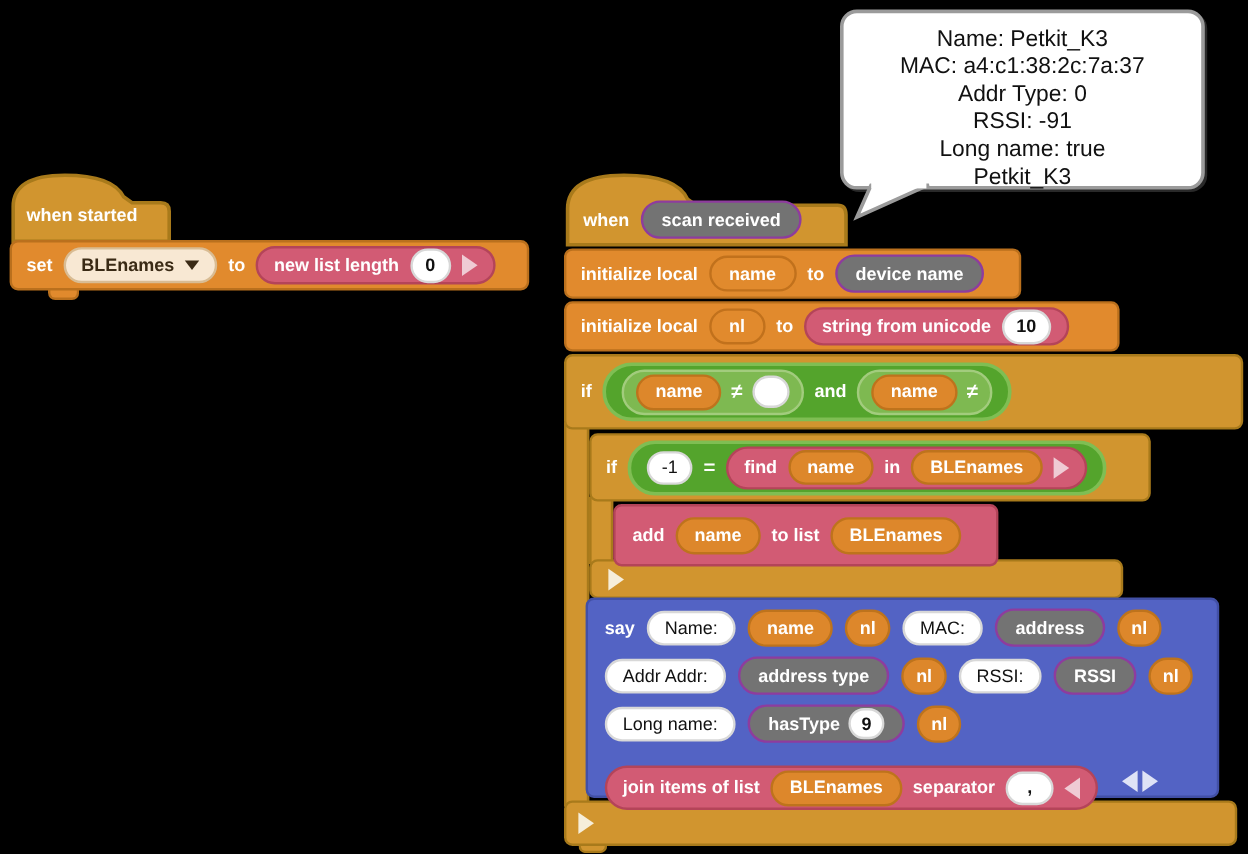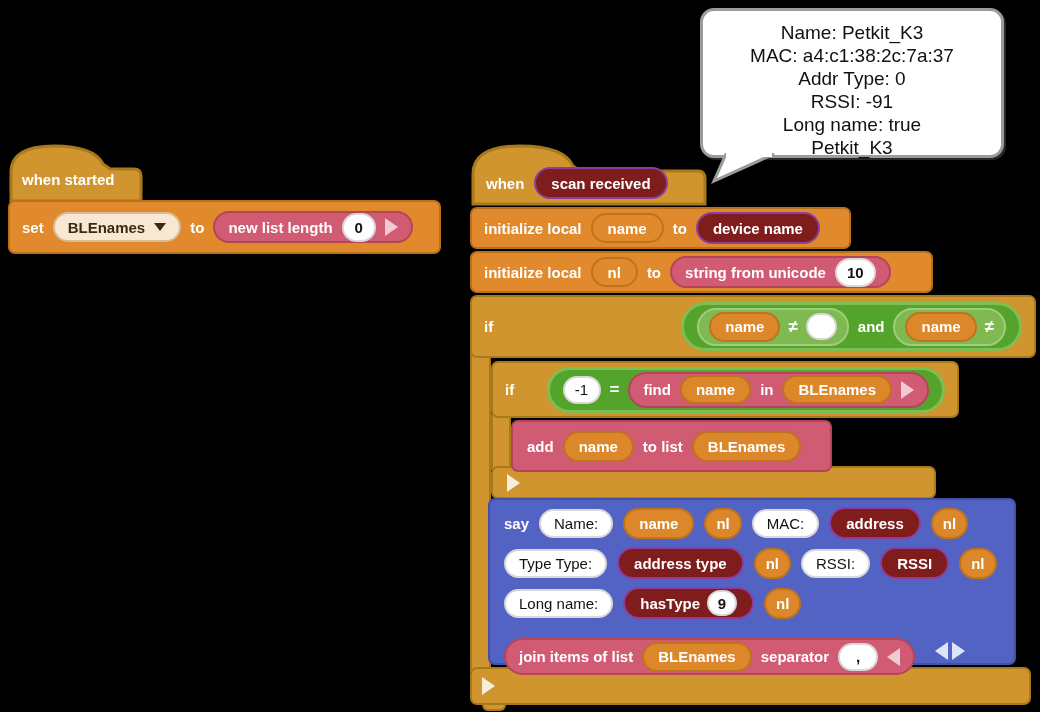--- a/index.html
+++ b/index.html
@@ -5,30 +5,30 @@
   html,body{margin:0;padding:0;background:#000;}
   #canvas{position:relative;width:1040px;height:712px;background:#000;overflow:hidden;
           font-family:"Liberation Sans",sans-serif;}
   .lbl{font-weight:bold;color:#fff;font-size:15px;white-space:nowrap;}
   .pill{display:inline-flex;align-items:center;justify-content:center;border-radius:999px;
         white-space:nowrap;box-sizing:border-box;}
   .orangepill{background:#DD872B;border:2px solid #BE731C;color:#fff;font-weight:bold;
         height:31px;padding:0 14px;font-size:15px;}
   .varoval{background:#E18A2D;border:2px solid #C1711C;color:#fff;font-weight:bold;
         height:30px;padding:0 15px;font-size:15px;}
-  .purplepill{background:#7f1d1d;border:2px solid #8E3C9E;color:#fff;font-weight:bold;
+  .purplepill{background:#737373;border:2px solid #8E3C9E;color:#fff;font-weight:bold;
         height:32px;padding:0 15px;font-size:15px;gap:7px;}
   .whitein{background:#fff;border:2px solid #D8D8D8;color:#111;height:29px;padding:0 13px;
         font-size:15px;}
   .pinkpill{background:#D25B74;border:2px solid #B44459;color:#fff;font-weight:bold;
         height:32px;padding:0 13px;font-size:15px;gap:9px;}
   .dropdown{background:#F8E8D3;border:2px solid #D9BC93;color:#3A2A15;font-weight:bold;
         height:30px;padding:0 13px;font-size:15px;gap:9px;border-radius:15px;}
   .cmd{position:absolute;display:flex;align-items:center;box-sizing:border-box;border-radius:7px;gap:9px;}
-  .gold{background:#D1952F;border:2px solid #A87A1B;justify-content:space-between;}
+  .gold{background:#D1952F;border:2px solid #A87A1B;}
   .orangeblk{background:#E18A2D;border:2px solid #BA701D;}
   .pinkblk{background:#D25B74;border:2px solid #B44459;}
   .blueblk{background:#5363C4;border:2px solid #4250A6;}
   .arm{position:absolute;background:#D1952F;border-left:2px solid #A87A1B;border-right:2px solid #A87A1B;box-sizing:border-box;}
   .nub{position:absolute;box-sizing:border-box;border-radius:0 0 6px 6px;}
   .green-outer{display:inline-flex;align-items:center;gap:9px;background:#54A42C;
         border:3px solid #7FBE53;border-radius:26px;height:49px;padding:0 13px;box-sizing:border-box;}
   .green-inner{display:inline-flex;align-items:center;gap:8px;background:#7EB951;
         border:2px solid #A2CC7D;border-radius:20px;height:38px;padding:0 10px;box-sizing:border-box;}
   .opsym{font-weight:bold;color:#fff;font-size:17px;}
@@ -57,21 +57,21 @@
 
 <div id="canvas">
 
   <svg class="hatsvg" style="left:8px;top:142px;" width="136" height="61">
     <path d="M3,59 L3,30 Q3,4 46,4 Q86,4 95,22 L102,27 L126,27 Q133,27 133,34 L133,59 Z" fill="#D1952F" stroke="#A87A1B" stroke-width="3"></path>
   </svg>
   <div class="hat-overlay" style="left:22px;top:171px;">
     <span class="lbl">when started</span>
   </div>
 
-  <div class="cmd orangeblk" style="left:8px;top:200px;width:433px;height:54px;padding:0 12px;z-index:2;">
+  <div class="cmd orangeblk" style="left:8px;top:200px;width:433px;height:42px;padding:0 12px;z-index:2;">
     <span class="lbl">set</span>
     <span class="pill dropdown">
       <span>BLEnames</span>
       <span class="tri-d"></span>
     </span>
     <span class="lbl">to</span>
     <span class="pill pinkpill">
       <span>new list length</span>
       <span class="pill whitein" style="min-width:34px;padding:0 10px;">0</span>
       <span class="tri-r pinkish"></span>
@@ -157,21 +157,21 @@
     <div class="sayrow" style="top:7px;">
       <span class="lbl">say</span>
       <span class="pill whitein">Name:</span>
       <span class="pill orangepill">name</span>
       <span class="pill orangepill" style="padding:0 10px;">nl</span>
       <span class="pill whitein">MAC:</span>
       <span class="pill purplepill">address</span>
       <span class="pill orangepill" style="padding:0 10px;">nl</span>
     </div>
     <div class="sayrow" style="top:47px;">
-      <span class="pill whitein">Type Type:</span>
+      <span class="pill whitein">Addr Addr:</span>
       <span class="pill purplepill">address type</span>
       <span class="pill orangepill" style="padding:0 10px;">nl</span>
       <span class="pill whitein">RSSI:</span>
       <span class="pill purplepill">RSSI</span>
       <span class="pill orangepill" style="padding:0 10px;">nl</span>
     </div>
     <div class="sayrow" style="top:87px;">
       <span class="pill whitein">Long name:</span>
       <span class="pill purplepill">
         <span>hasType</span>

